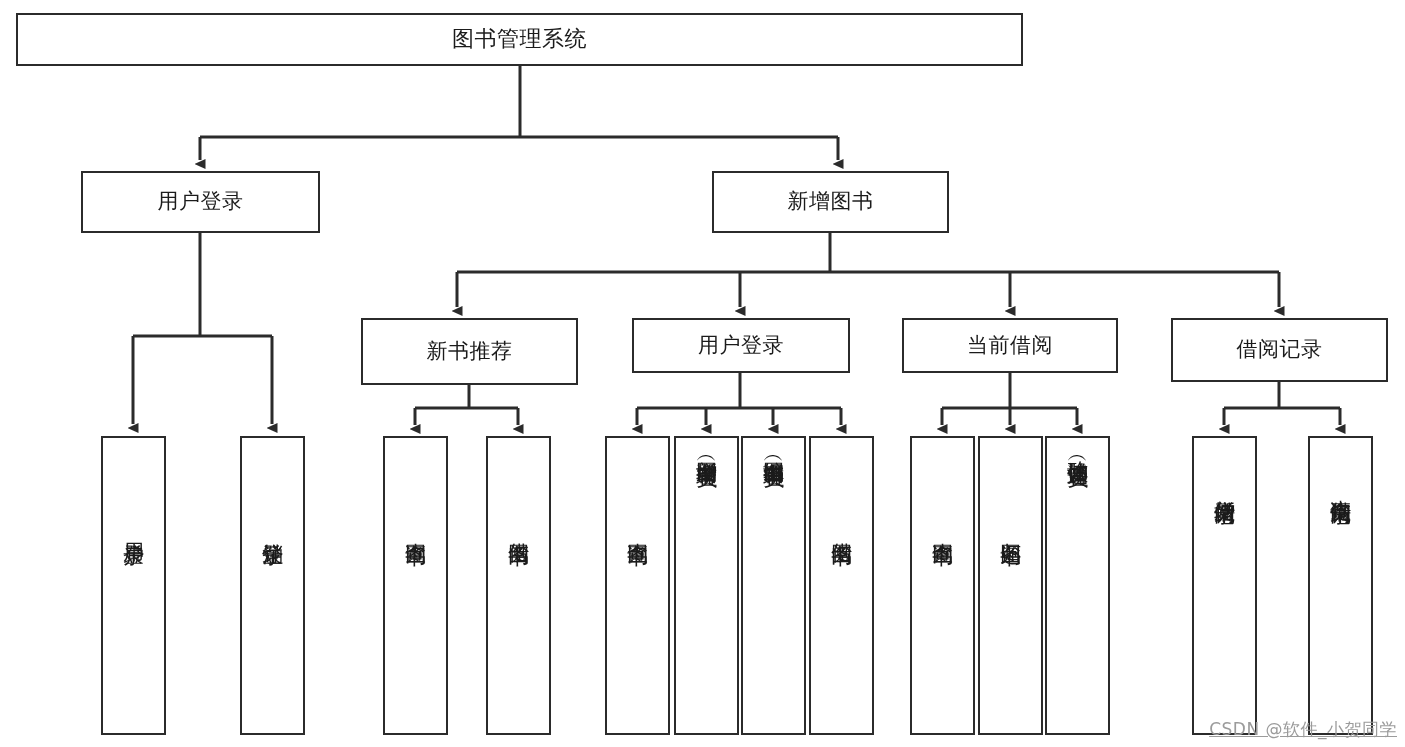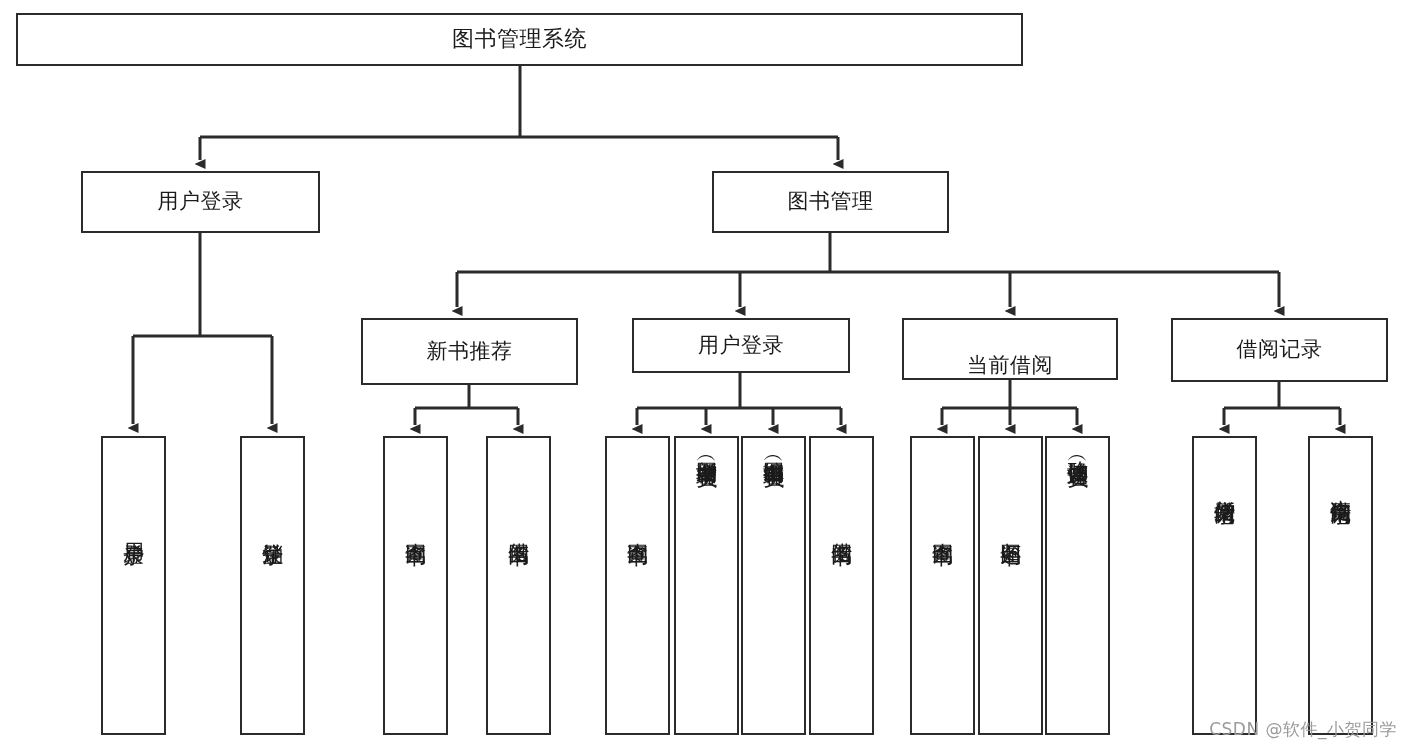--- a/index.html
+++ b/index.html
@@ -59,20 +59,21 @@
   }
   #watermark {
     position: absolute;
     right: 8px;
     bottom: 6px;
     font-size: 17px;
     color: #9b9b9b;
     letter-spacing: 0.5px;
     white-space: nowrap;
     font-family: "DejaVu Sans", "Liberation Sans", sans-serif;
+    text-decoration: underline;
   }
 </style>
 </head>
 <body>
 
 <div id="diagram-root">
 
   <svg id="edges-layer" viewBox="0 0 1405 747" xmlns="http://www.w3.org/2000/svg">
     <defs>
       <marker id="arrowhead" markerWidth="10" markerHeight="11" refX="1" refY="5.5" orient="auto" markerUnits="userSpaceOnUse">
@@ -124,30 +125,30 @@
   </svg>
 
   <div class="node horizontal root" style="left:16px; top:13px; width:1007px; height:53px;">
     <span class="node-label">图书管理系统</span>
   </div>
 
   <div class="node horizontal" style="left:81px; top:171px; width:239px; height:62px;">
     <span class="node-label">用户登录</span>
   </div>
   <div class="node horizontal" style="left:712px; top:171px; width:237px; height:62px;">
-    <span class="node-label">图书管理</span>
+    <span class="node-label">新增图书</span>
   </div>
 
   <div class="node horizontal" style="left:361px; top:318px; width:217px; height:67px;">
     <span class="node-label">新书推荐</span>
   </div>
   <div class="node horizontal" style="left:632px; top:318px; width:218px; height:55px;">
     <span class="node-label">用户登录</span>
   </div>
-  <div class="node horizontal" style="left:902px; top:318px; width:216px; height:62px;align-items:flex-end;">
+  <div class="node horizontal" style="left:902px; top:318px; width:216px; height:55px;">
     <span class="node-label">当前借阅</span>
   </div>
   <div class="node horizontal" style="left:1171px; top:318px; width:217px; height:64px;">
     <span class="node-label">借阅记录</span>
   </div>
 
   <div class="node vertical" style="left:101px; top:436px; width:65px; height:299px; padding-top:88px;">
     <span class="node-label">用户登录</span>
   </div>
   <div class="node vertical" style="left:240px; top:436px; width:65px; height:299px; padding-top:88px;">

